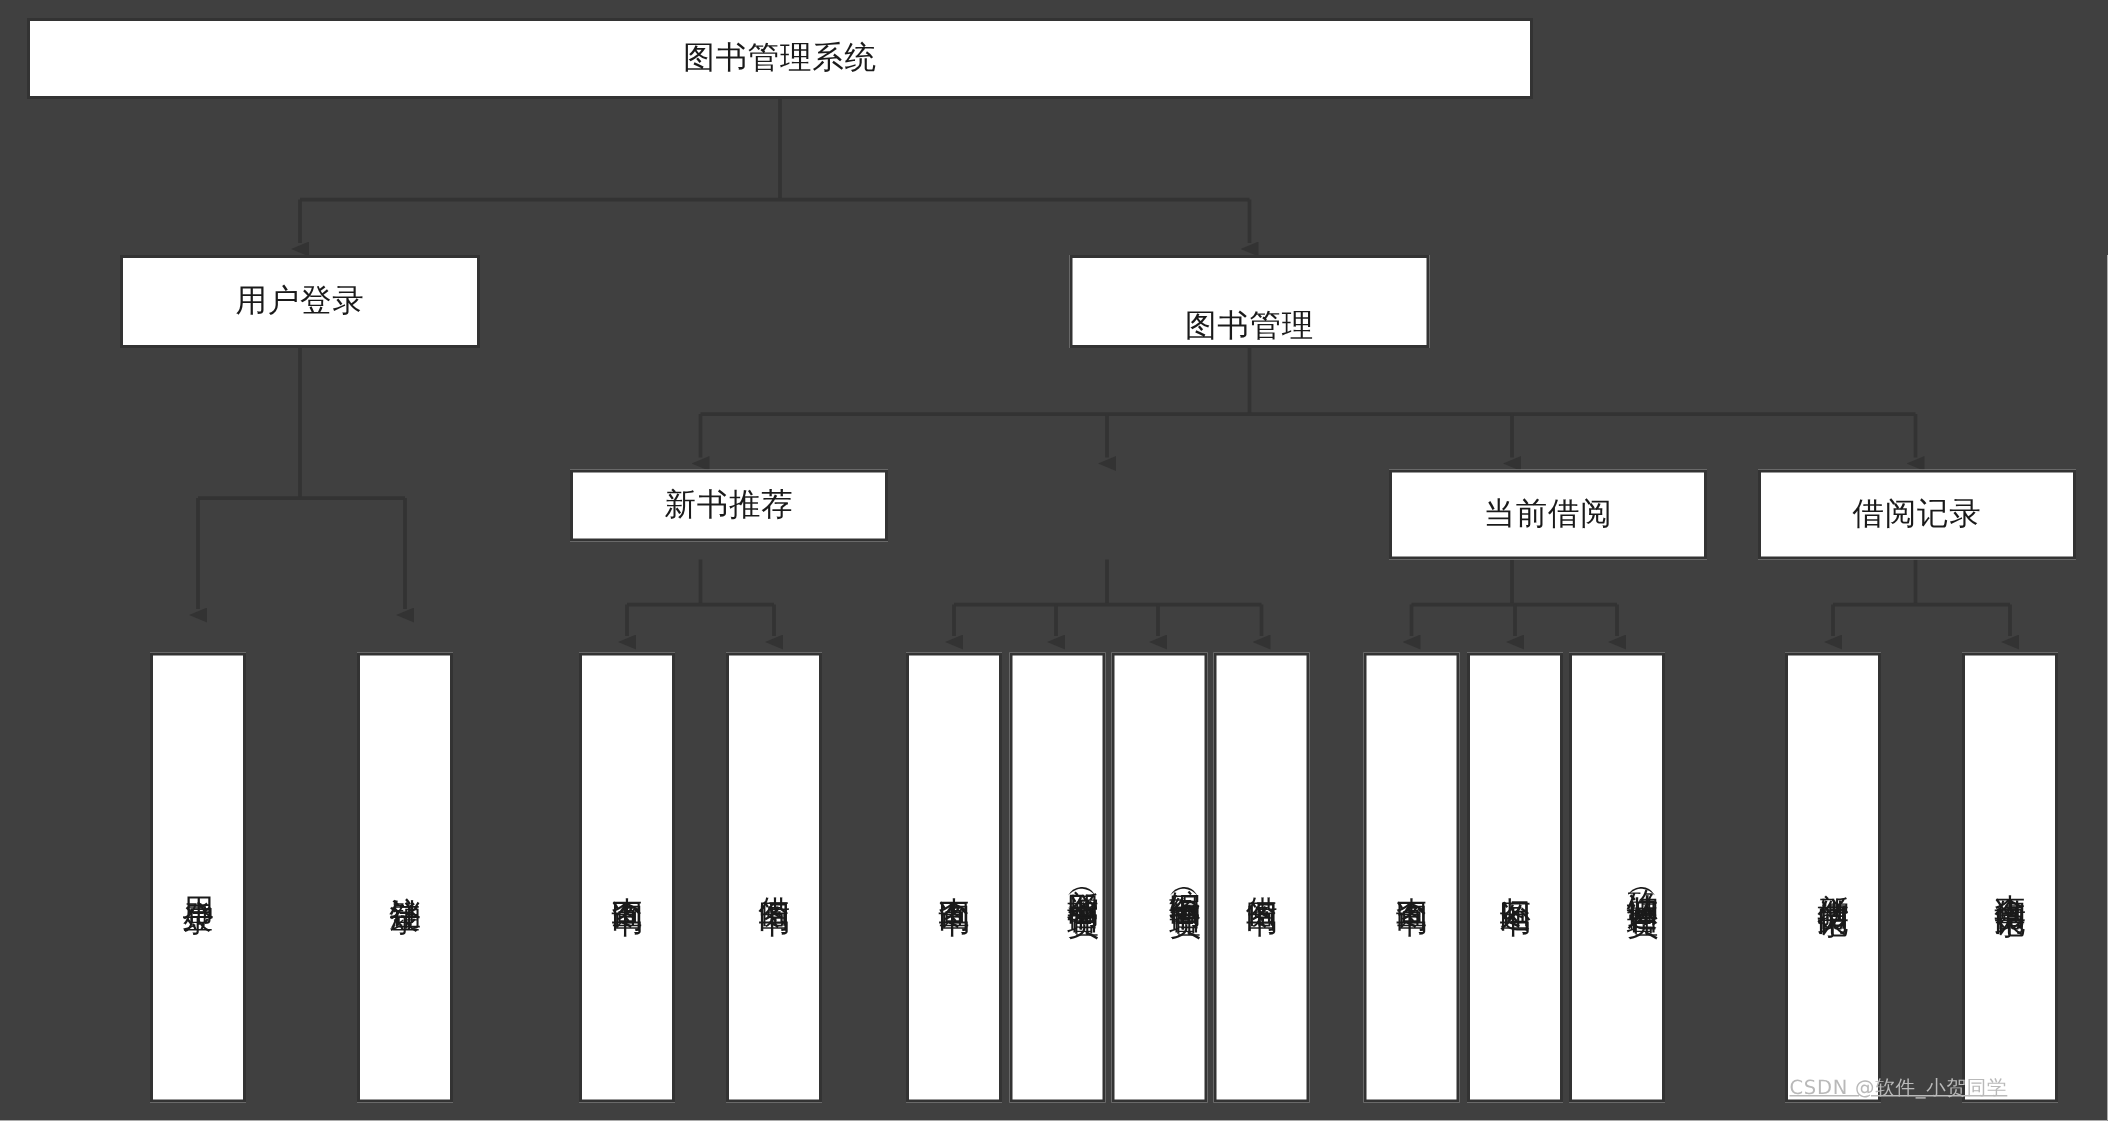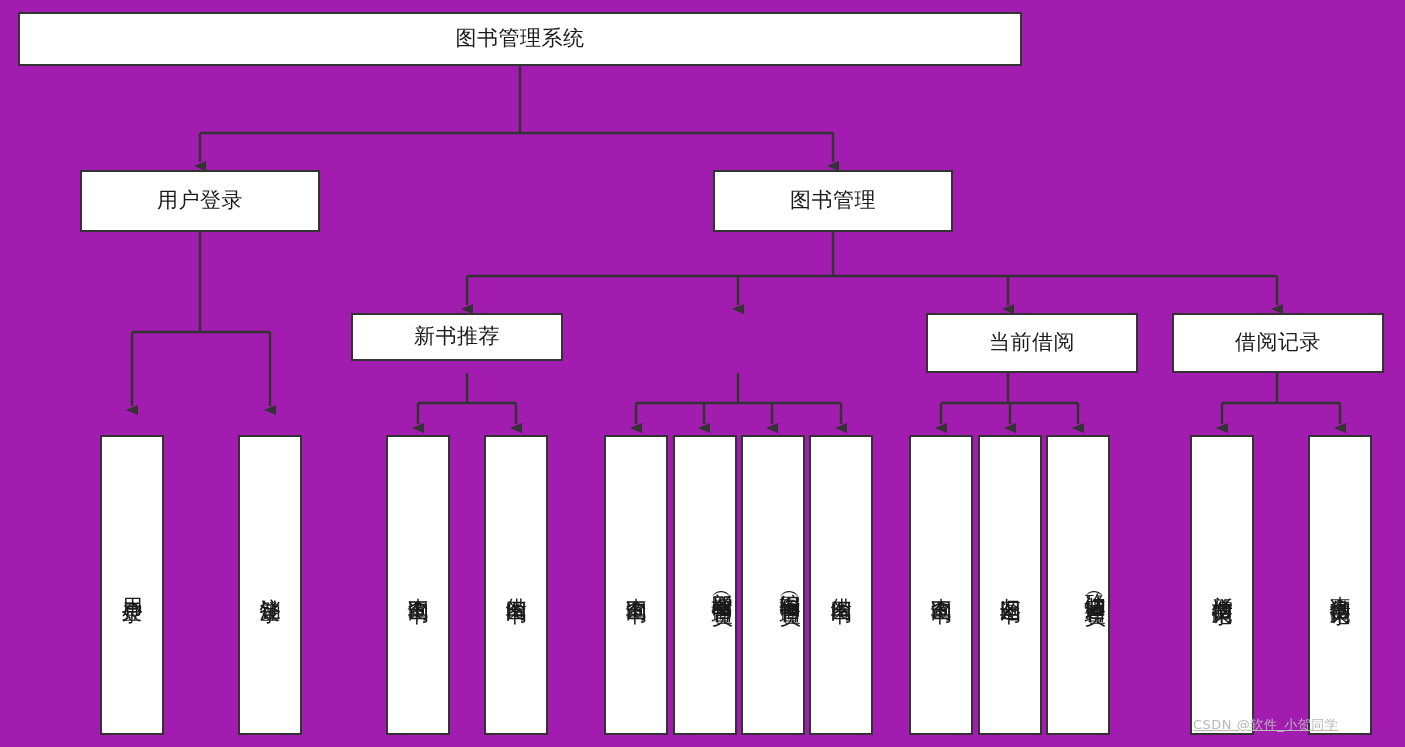--- a/index.html
+++ b/index.html
@@ -8,21 +8,21 @@
     padding: 0;
     background: #ffffff;
   }
   body {
     font-family: "DejaVu Sans", "Liberation Sans", sans-serif;
   }
   #canvas {
     position: relative;
     width: 1405px;
     height: 747px;
-    background: #a21caf;
+    background: #404040;
     overflow: hidden;
   }
   svg#edges {
     position: absolute;
     left: 0;
     top: 0;
     width: 1405px;
     height: 747px;
     pointer-events: none;
   }
@@ -122,25 +122,25 @@
   </svg>
 
   <div class="node horiz" style="left:18px; top:12px; width:1004px; height:54px;">
     <span class="node-label">图书管理系统</span>
   </div>
 
   <div class="node horiz" style="left:80px; top:170px; width:240px; height:62px;">
     <span class="node-label">用户登录</span>
   </div>
 
-  <div class="node horiz" style="left:713px; top:170px; width:240px; height:62px;">
+  <div class="node horiz" style="left:713px; top:170px; width:240px; height:62px;align-items:flex-end;">
     <span class="node-label">图书管理</span>
   </div>
 
-  <div class="node horiz" style="left:351px; top:313px; width:212px; height:48px;">
+  <div class="node horiz" style="left:380px; top:313px; width:212px; height:48px;">
     <span class="node-label">新书推荐</span>
   </div>
 
 
   <div class="node horiz" style="left:902px; top:313px; width:212px; height:60px;margin-left:24px;">
     <span class="node-label">当前借阅</span>
   </div>
 
   <div class="node horiz" style="left:1172px; top:313px; width:212px; height:60px;">
     <span class="node-label">借阅记录</span>

